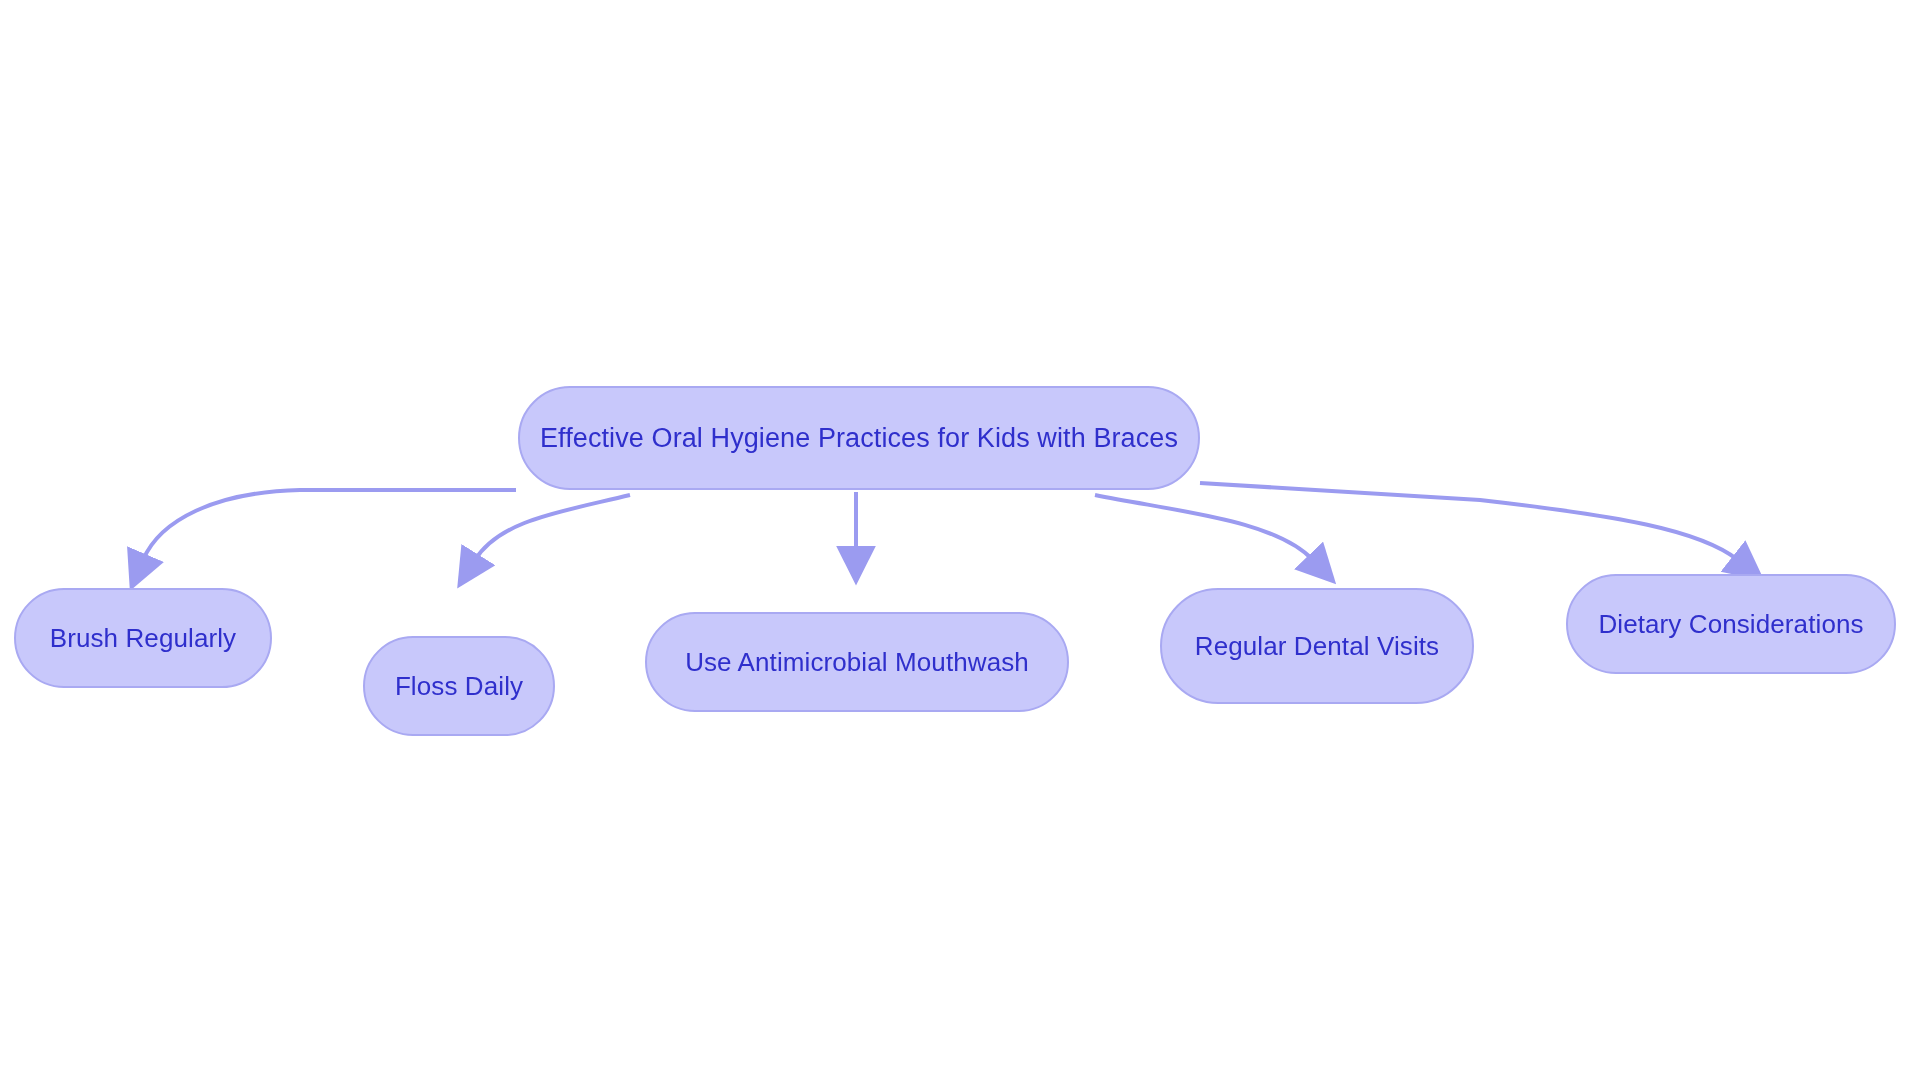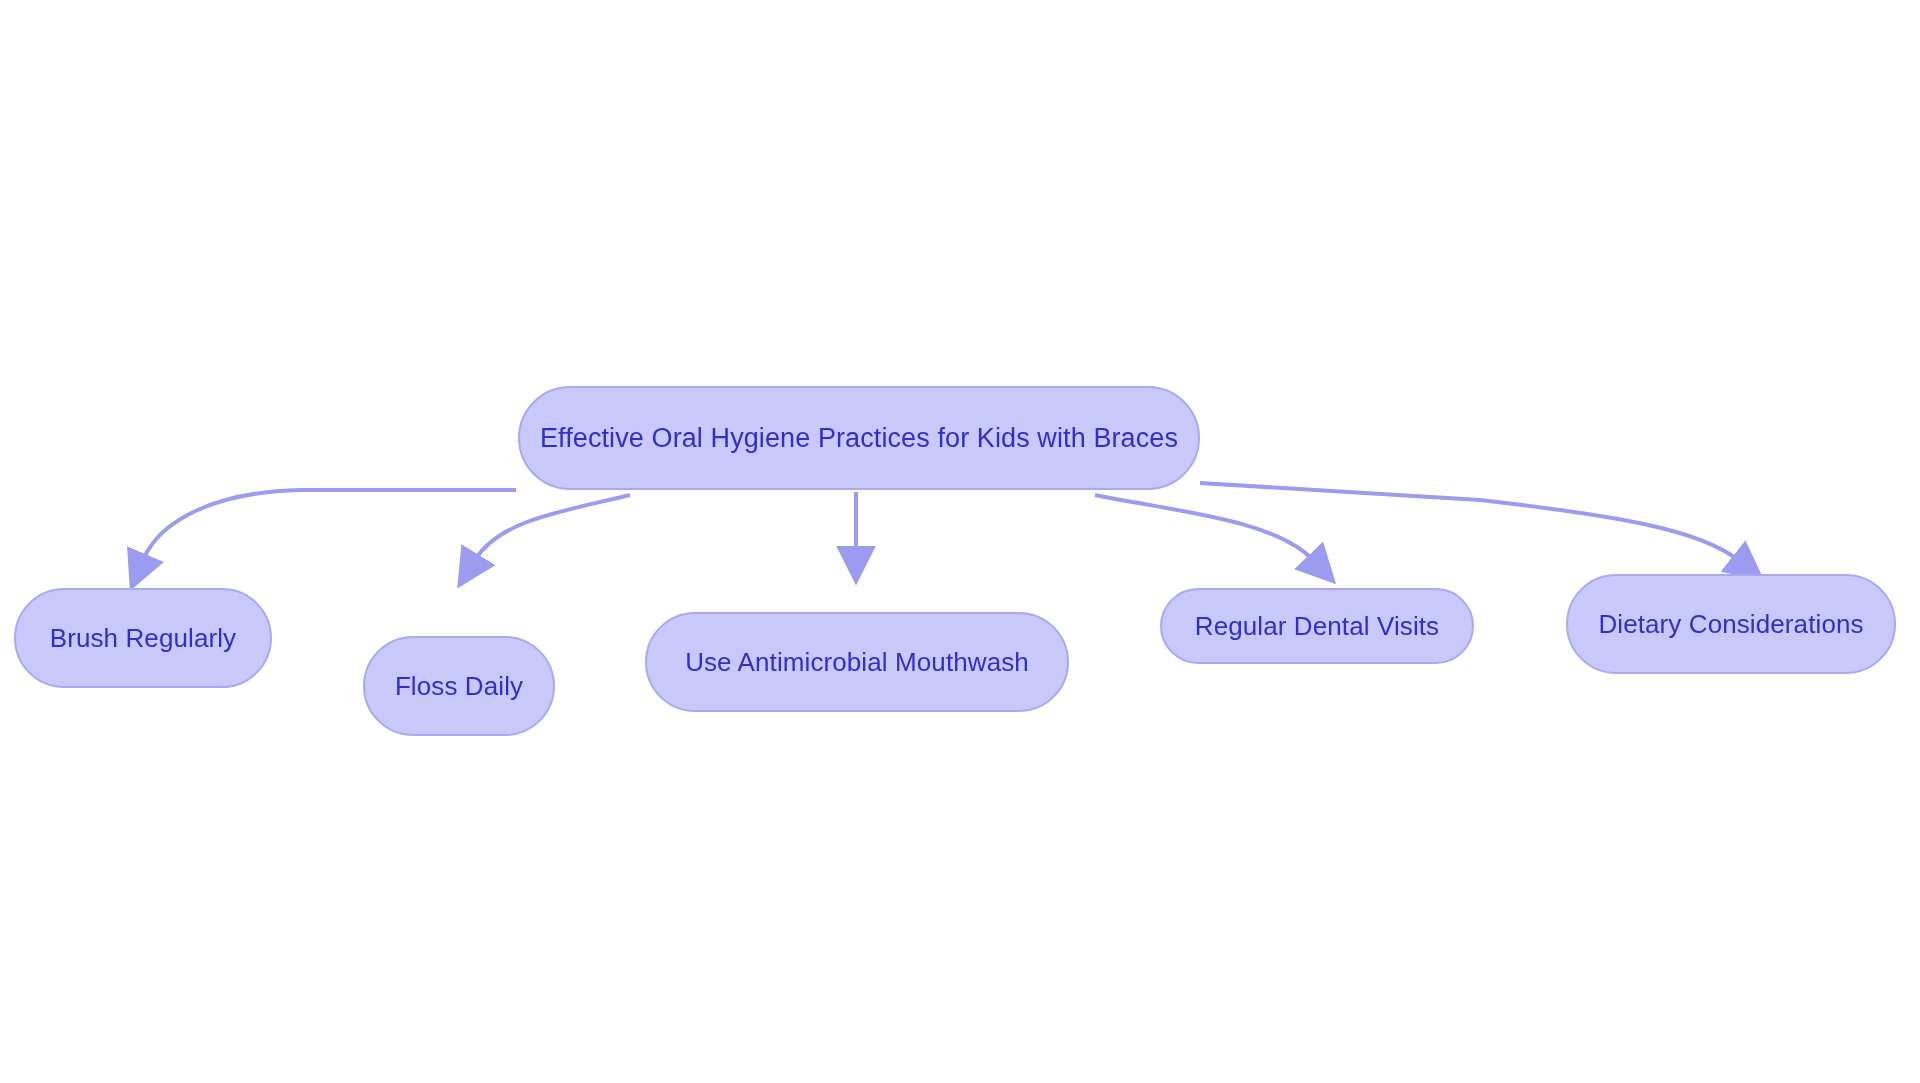--- a/index.html
+++ b/index.html
@@ -95,21 +95,21 @@
   </div>
 
   <div class="node node-leaf" style="left:363px; top:588px; width:192px; height:100px;margin-top:48px;">
     <span class="node-label">Floss Daily</span>
   </div>
 
   <div class="node node-leaf" style="left:645px; top:588px; width:424px; height:100px;margin-top:24px;">
     <span class="node-label">Use Antimicrobial Mouthwash</span>
   </div>
 
-  <div class="node node-leaf" style="left:1160px; top:588px; width:314px; height:76px;">
+  <div class="node node-leaf" style="left:1160px; top:588px; width:314px; height:116px;">
     <span class="node-label">Regular Dental Visits</span>
   </div>
 
   <div class="node node-leaf" style="left:1566px; top:574px; width:330px; height:100px;">
     <span class="node-label">Dietary Considerations</span>
   </div>
 
 </div>
 
 </body></html>

